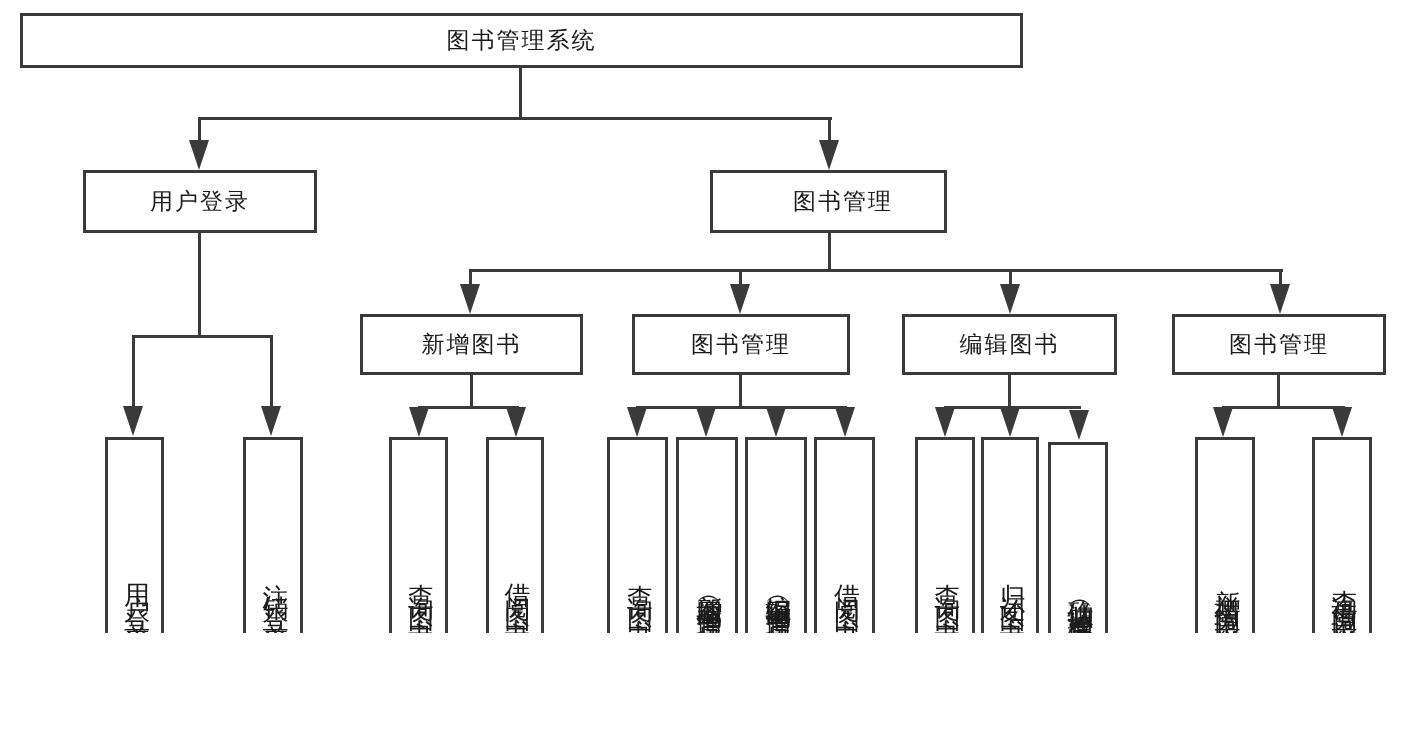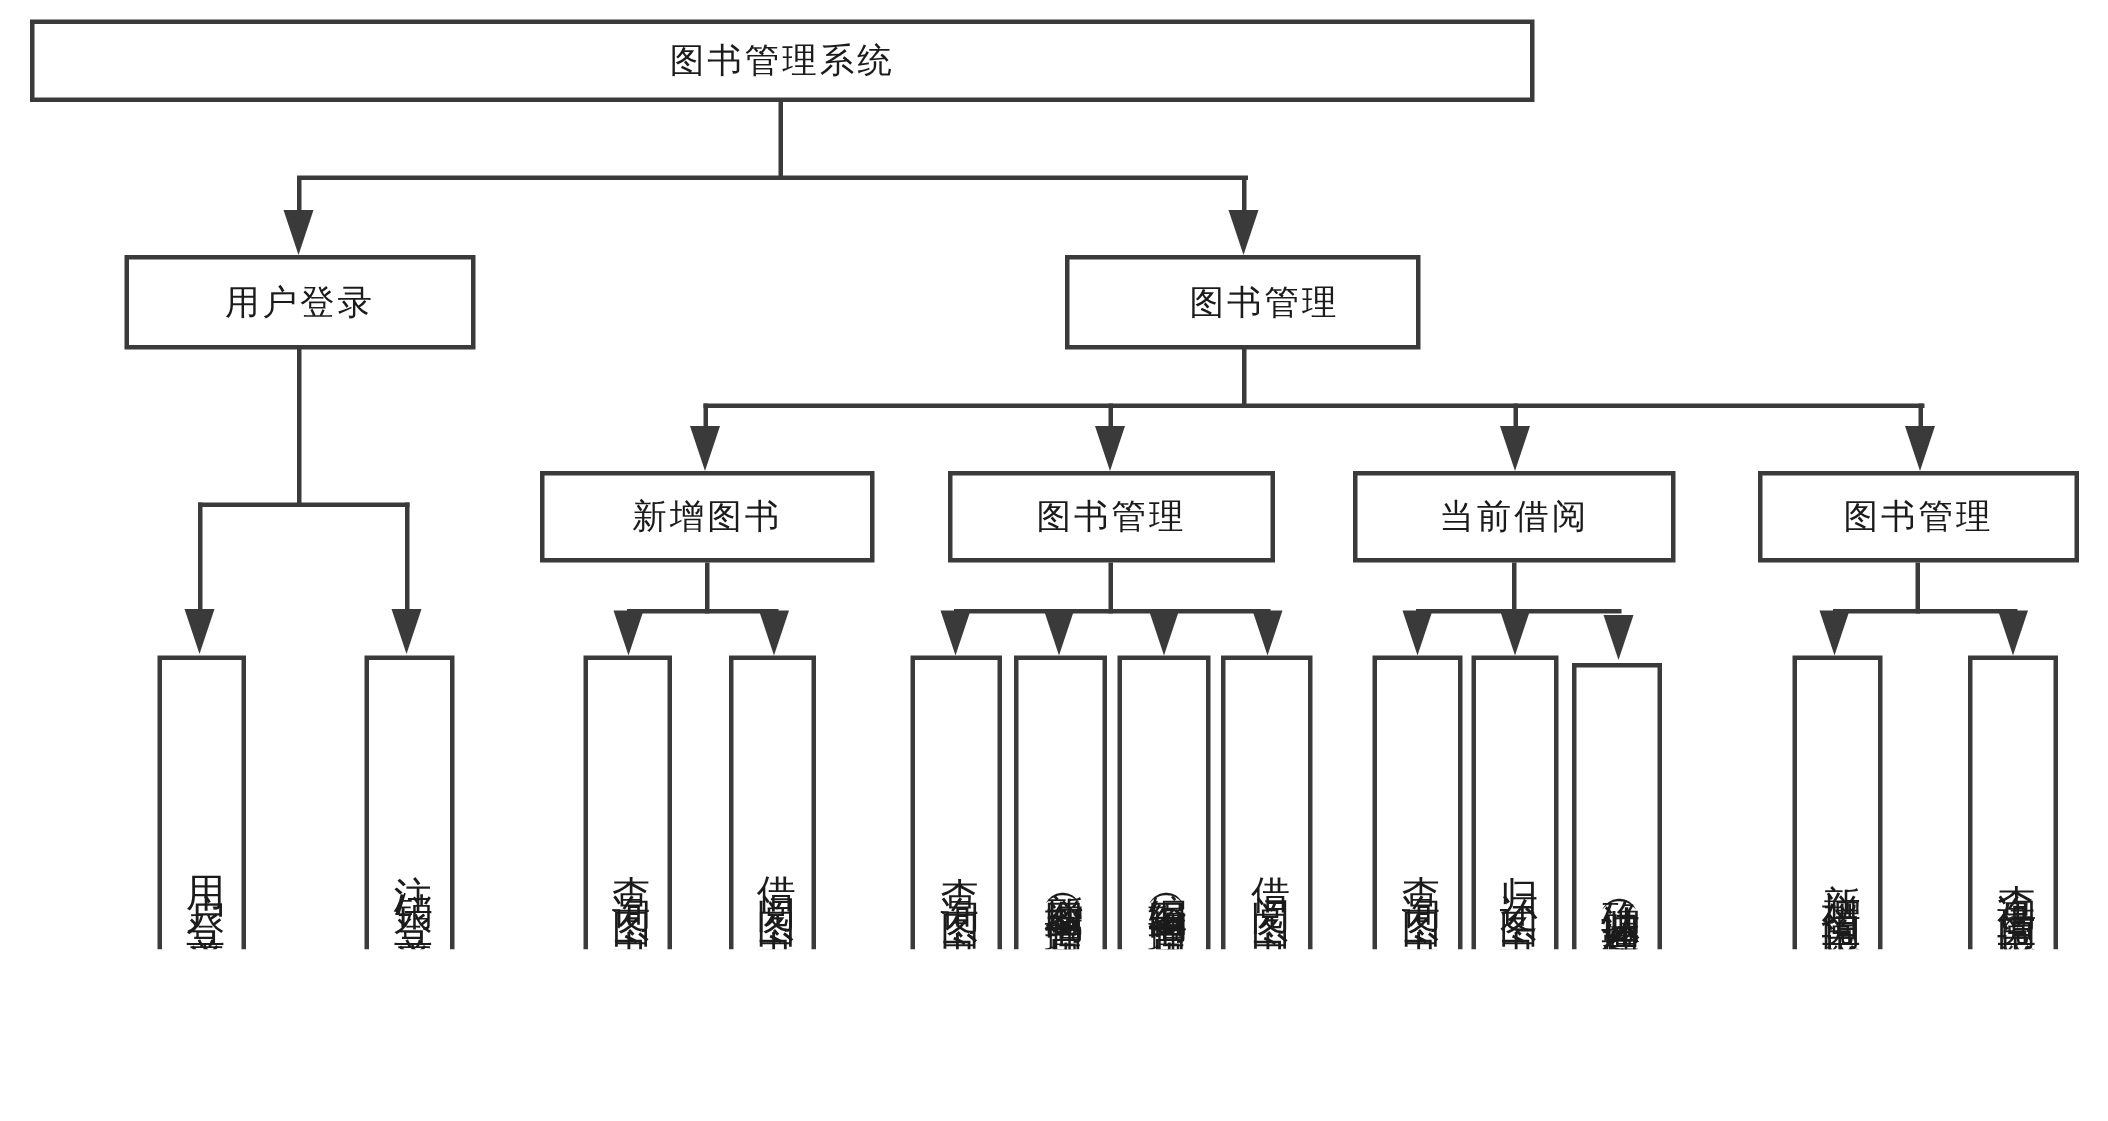--- a/index.html
+++ b/index.html
@@ -92,21 +92,21 @@
   <div class="line" style="left:1279px;top:269px;width:3px;height:18px;"></div>
   <div class="arrow" style="left:1270px;top:284px;"></div>
 
   <div class="box hbox" style="left:360px;top:314px;width:223px;height:61px;">
     <span>新增图书</span>
   </div>
   <div class="box hbox" style="left:632px;top:314px;width:218px;height:61px;">
     <span>图书管理</span>
   </div>
   <div class="box hbox" style="left:902px;top:314px;width:215px;height:61px;">
-    <span>当前借阅</span>
+    <span>编辑图书</span>
   </div>
   <div class="box hbox" style="left:1172px;top:314px;width:214px;height:61px;">
     <span>图书管理</span>
   </div>
 
   <div class="line" style="left:470px;top:375px;width:3px;height:34px;"></div>
   <div class="line" style="left:418px;top:406px;width:101px;height:3px;"></div>
   <div class="arrow" style="left:409px;top:407px;"></div>
   <div class="arrow" style="left:506px;top:407px;"></div>
 

